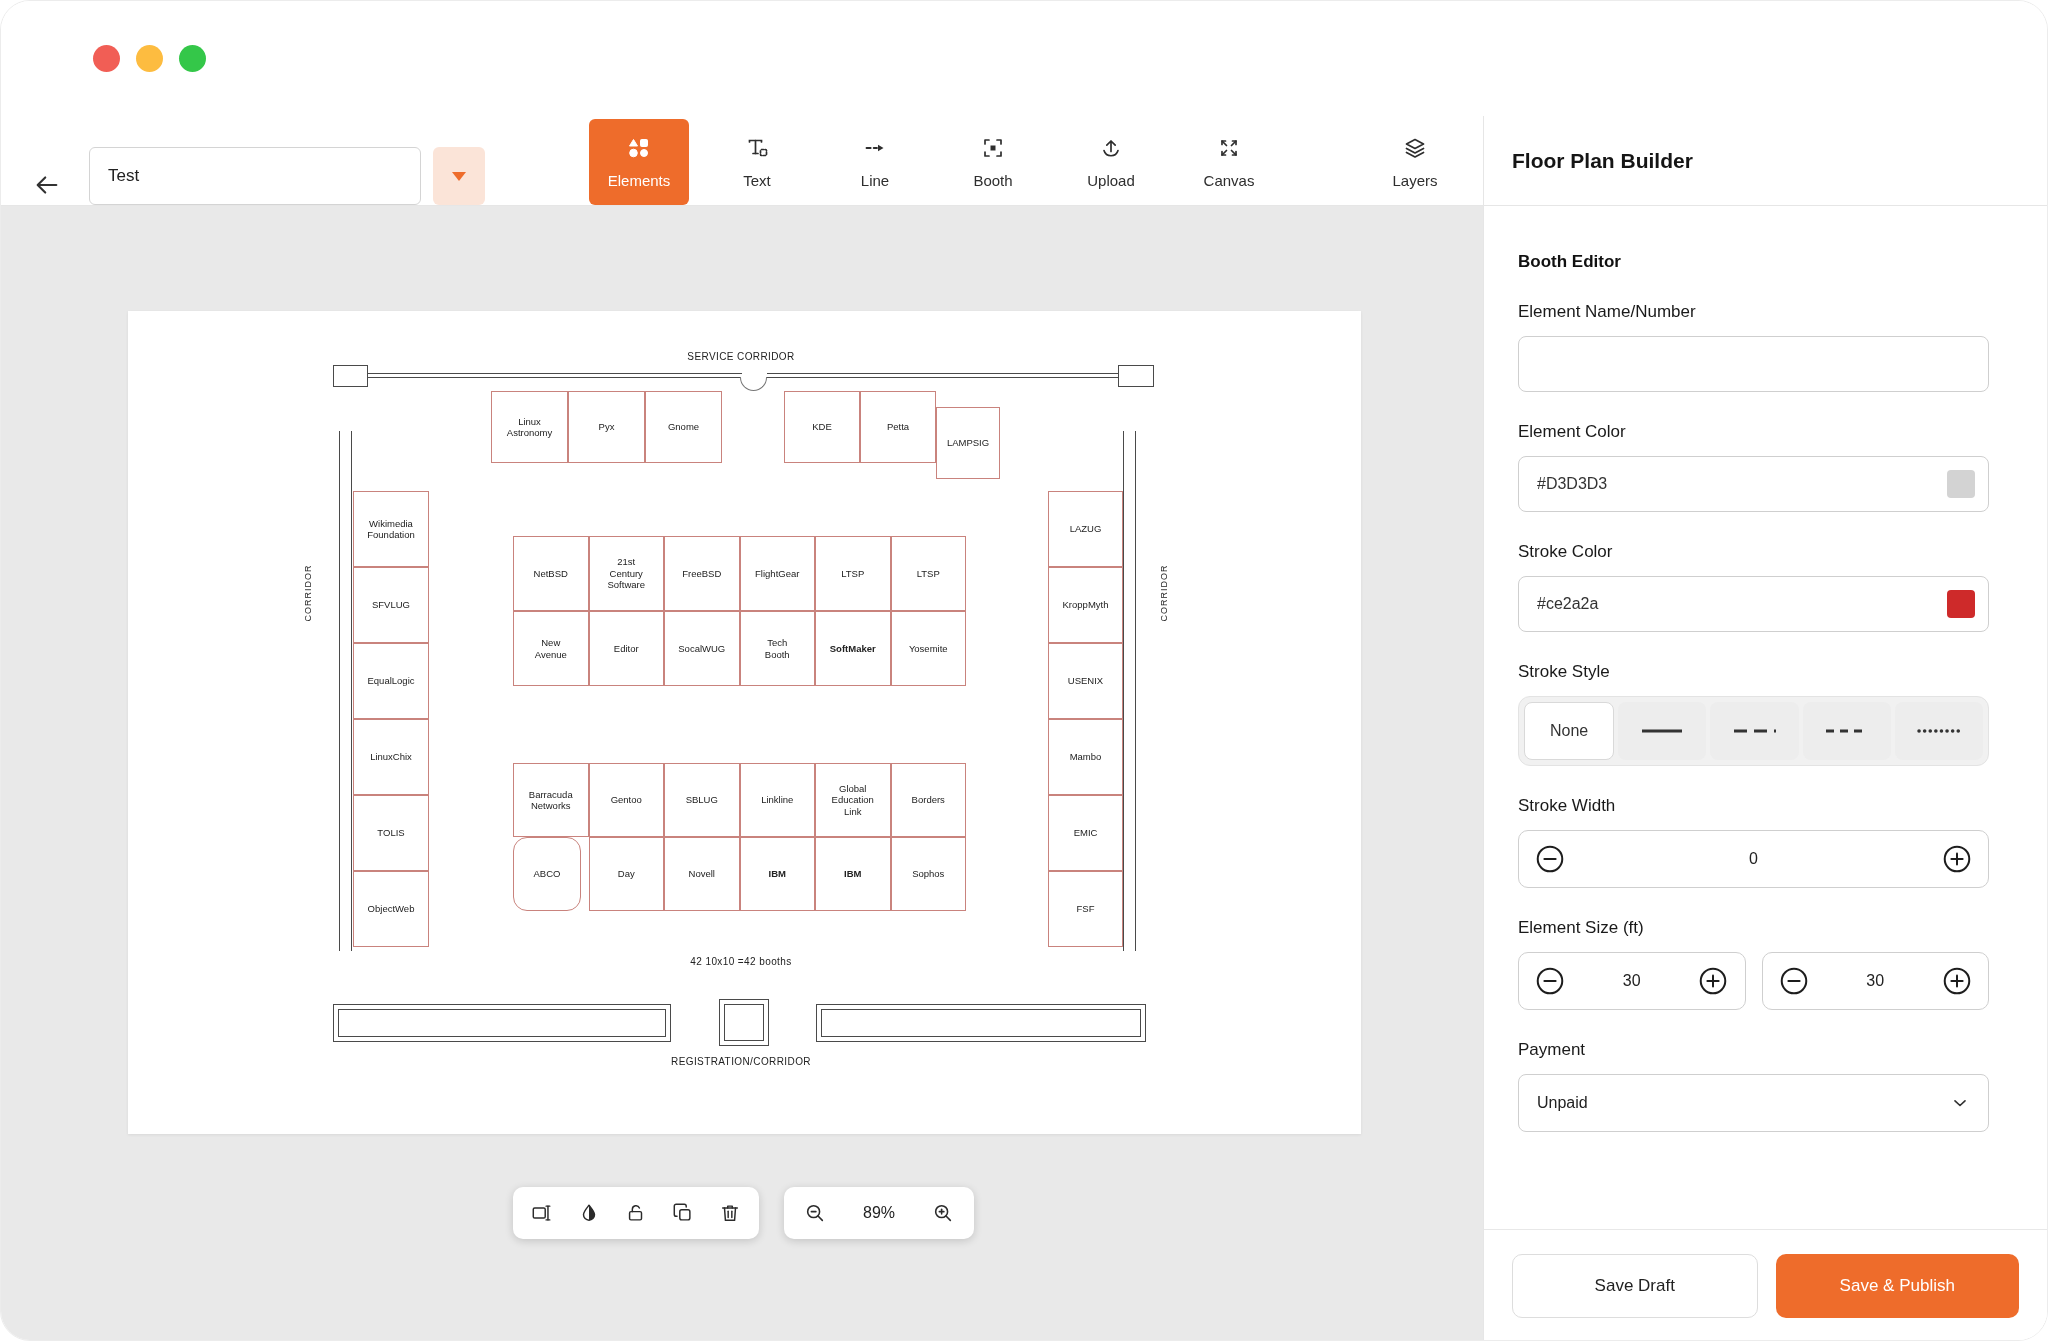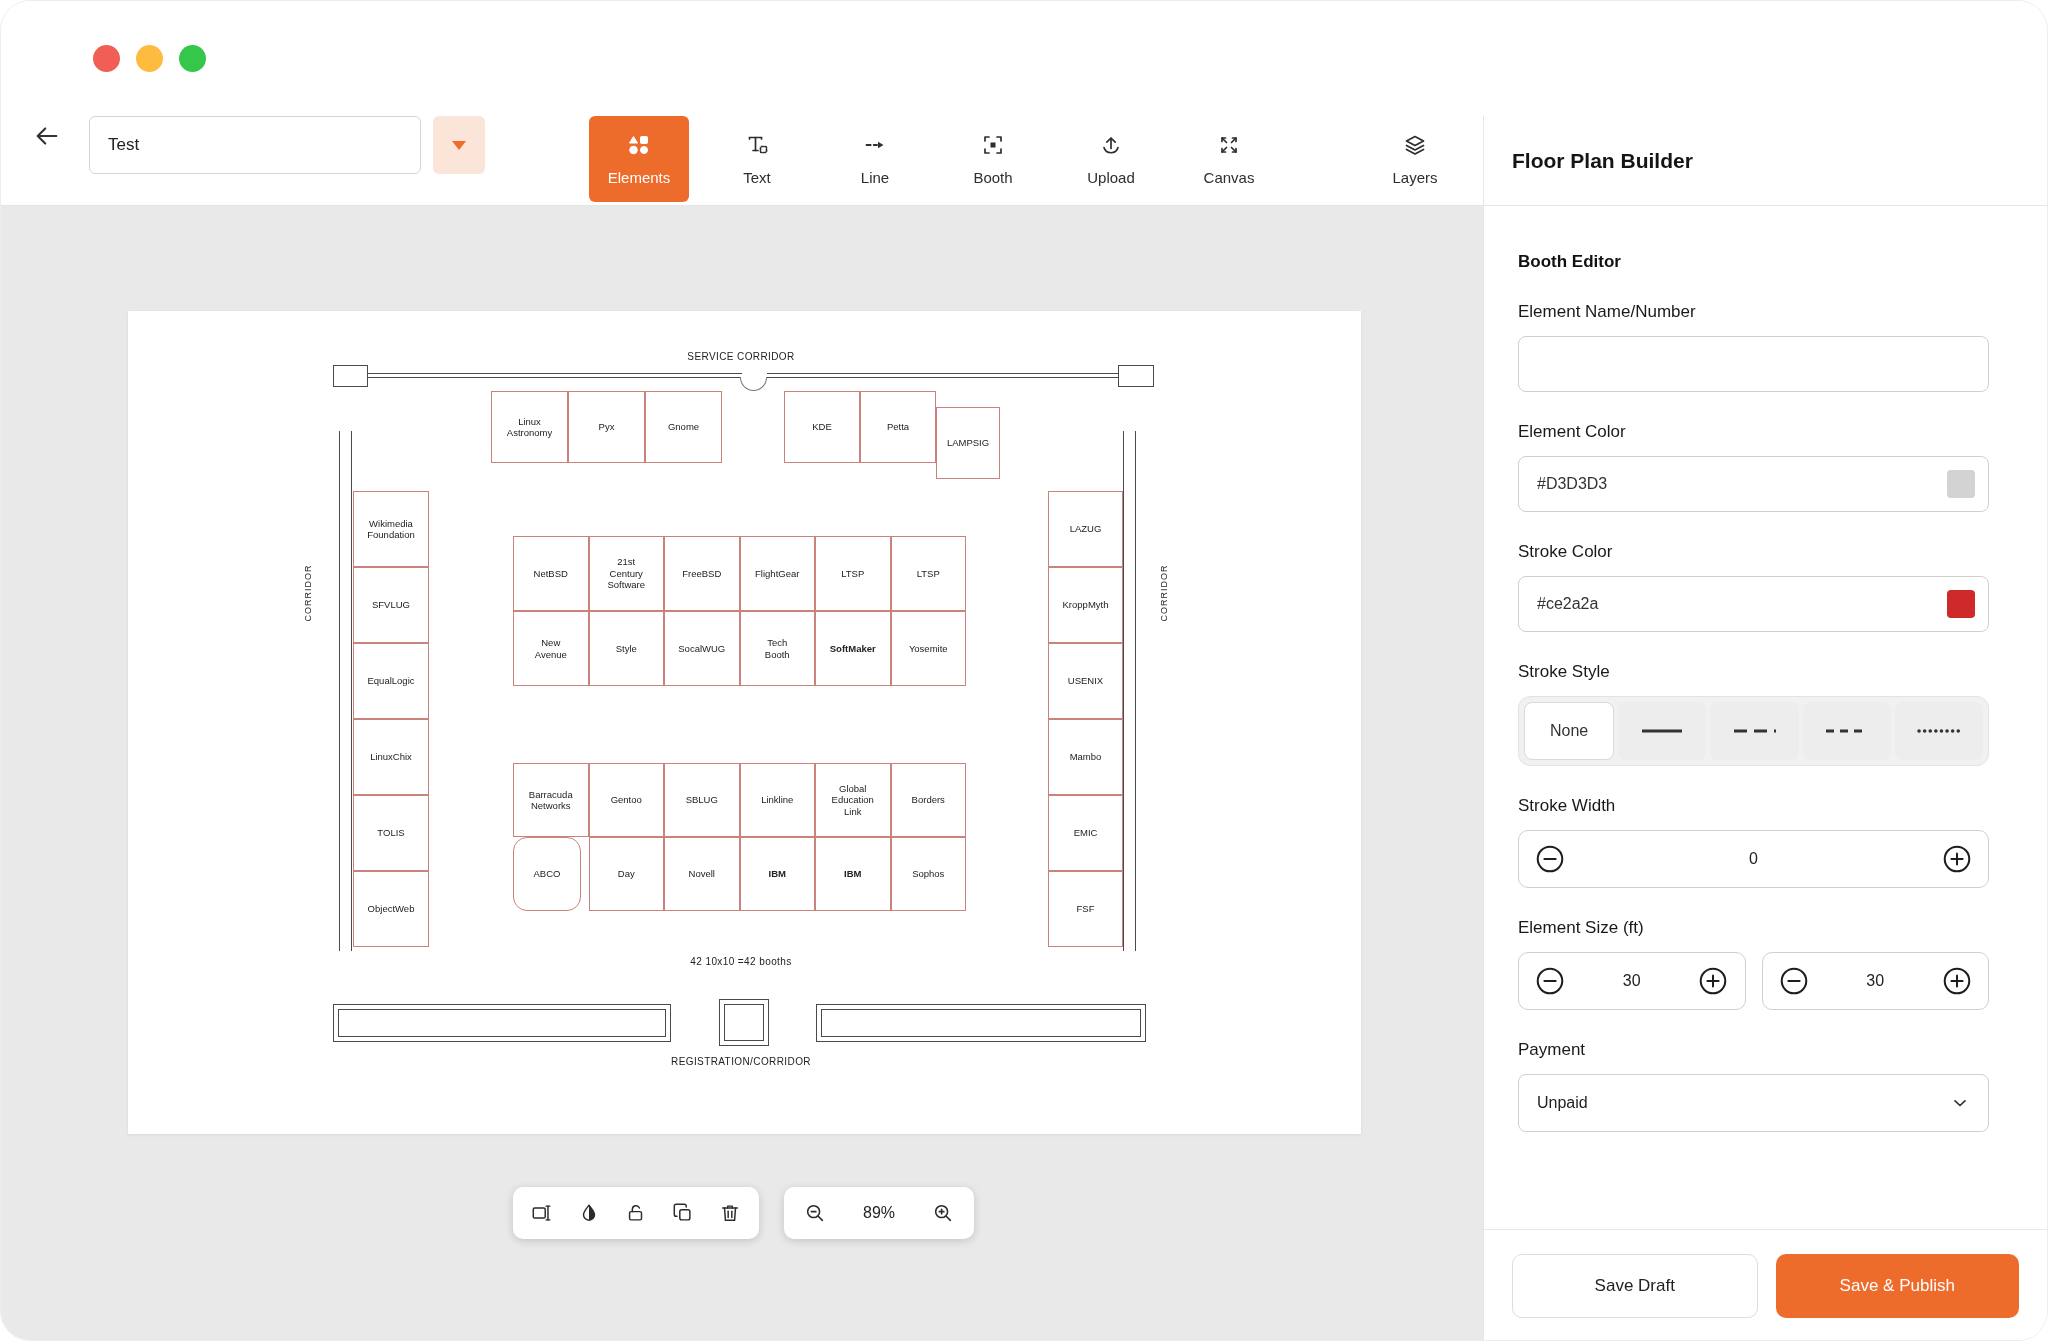--- a/index.html
+++ b/index.html
@@ -16,21 +16,21 @@
 
   
   .chrome{height:115px;background:#fff;display:flex;align-items:center;padding-left:92px;gap:16px;}
   .light{width:27px;height:27px;border-radius:50%;display:inline-block;cursor:pointer;}
   .light.red{background:#f15e55;}
   .light.yellow{background:#fdbc40;}
   .light.green{background:#34c749;}
 
   
   .topbar{height:90px;border-bottom:1px solid var(--divider);display:flex;}
-  .topbar-left{width:1482px;display:flex;align-items:flex-start;padding-left:26px;}
+  .topbar-left{width:1482px;display:flex;align-items:flex-end;padding-left:26px;}
   .back-btn{width:40px;height:40px;background:none;border:none;cursor:pointer;display:flex;align-items:center;justify-content:center;color:#333;}
   .name-input{margin-left:22px;width:332px;height:58px;border:1px solid var(--border);border-radius:6px;padding:0 18px;font-size:17px;color:#222;font-family:inherit;}
   .dd-btn{margin-left:12px;width:52px;height:58px;background:var(--accent-soft);border:none;border-radius:6px;cursor:pointer;display:flex;align-items:center;justify-content:center;}
   .caret{width:0;height:0;border-left:7px solid transparent;border-right:7px solid transparent;border-top:9px solid var(--accent);}
   .tools{display:flex;align-items:center;margin-left:104px;gap:18px;}
   .tool-btn{width:100px;height:86px;display:flex;flex-direction:column;align-items:center;justify-content:center;gap:9px;background:none;border:none;border-radius:6px;font-size:15px;color:#2e2e2e;cursor:pointer;font-family:inherit;}
   .tool-btn svg{stroke:currentColor;}
   .tool-btn.active{background:var(--accent);color:#fff;}
   .tool-btn.layers{margin-left:68px;}
   .panel-title{flex:1;border-left:1px solid var(--divider);display:flex;align-items:center;padding-left:28px;font-size:21px;font-weight:600;color:#151515;}
@@ -212,21 +212,21 @@
             <div class="booth" style="left: 920px; top: 408px; width: 75px; height: 76px;">Mambo</div>
             <div class="booth" style="left: 920px; top: 484px; width: 75px; height: 76px;">EMIC</div>
             <div class="booth" style="left: 920px; top: 560px; width: 75px; height: 76px;">FSF</div>
             <div class="booth" style="left: 385px; top: 225px; width: 75.5px; height: 75px;">NetBSD</div>
             <div class="booth" style="left: 460.5px; top: 225px; width: 75.5px; height: 75px;">21st Century Software</div>
             <div class="booth" style="left: 536px; top: 225px; width: 75.5px; height: 75px;">FreeBSD</div>
             <div class="booth" style="left: 611.5px; top: 225px; width: 75.5px; height: 75px;">FlightGear</div>
             <div class="booth" style="left: 687px; top: 225px; width: 75.5px; height: 75px;">LTSP</div>
             <div class="booth" style="left: 762.5px; top: 225px; width: 75.5px; height: 75px;">LTSP</div>
             <div class="booth" style="left: 385px; top: 300px; width: 75.5px; height: 75px;">New Avenue</div>
-            <div class="booth" style="left: 460.5px; top: 300px; width: 75.5px; height: 75px;">Style</div>
+            <div class="booth" style="left: 460.5px; top: 300px; width: 75.5px; height: 75px;">Editor</div>
             <div class="booth" style="left: 536px; top: 300px; width: 75.5px; height: 75px;">SocalWUG</div>
             <div class="booth" style="left: 611.5px; top: 300px; width: 75.5px; height: 75px;">Tech Booth</div>
             <div class="booth" style="left: 687px; top: 300px; width: 75.5px; height: 75px; font-weight: 700;">SoftMaker</div>
             <div class="booth" style="left: 762.5px; top: 300px; width: 75.5px; height: 75px;">Yosemite</div>
             <div class="booth" style="left: 385px; top: 452px; width: 75.5px; height: 74px;">Barracuda Networks</div>
             <div class="booth" style="left: 460.5px; top: 452px; width: 75.5px; height: 74px;">Gentoo</div>
             <div class="booth" style="left: 536px; top: 452px; width: 75.5px; height: 74px;">SBLUG</div>
             <div class="booth" style="left: 611.5px; top: 452px; width: 75.5px; height: 74px;">Linkline</div>
             <div class="booth" style="left: 687px; top: 452px; width: 75.5px; height: 74px;">Global Education Link</div>
             <div class="booth" style="left: 762.5px; top: 452px; width: 75.5px; height: 74px;">Borders</div>

